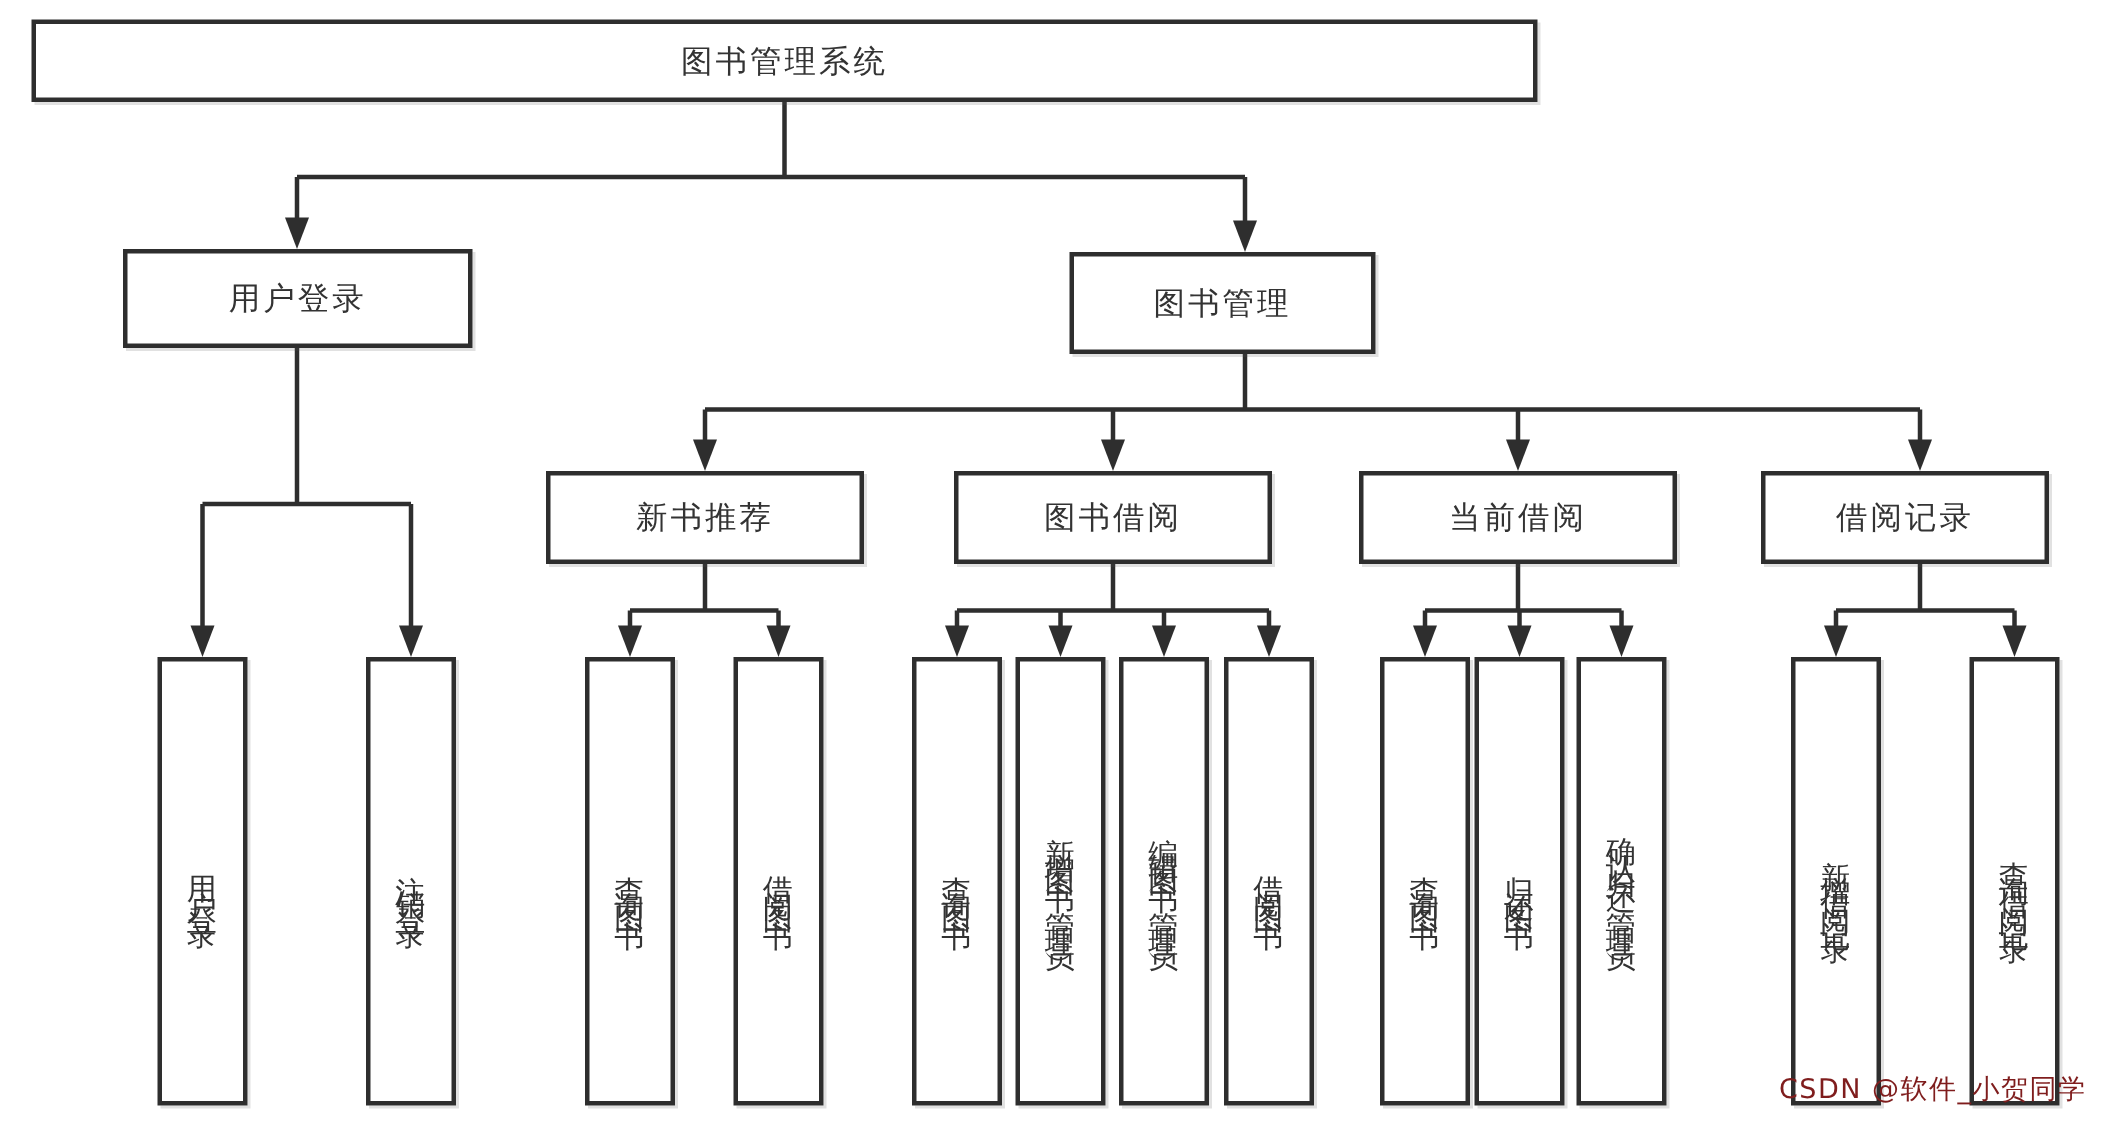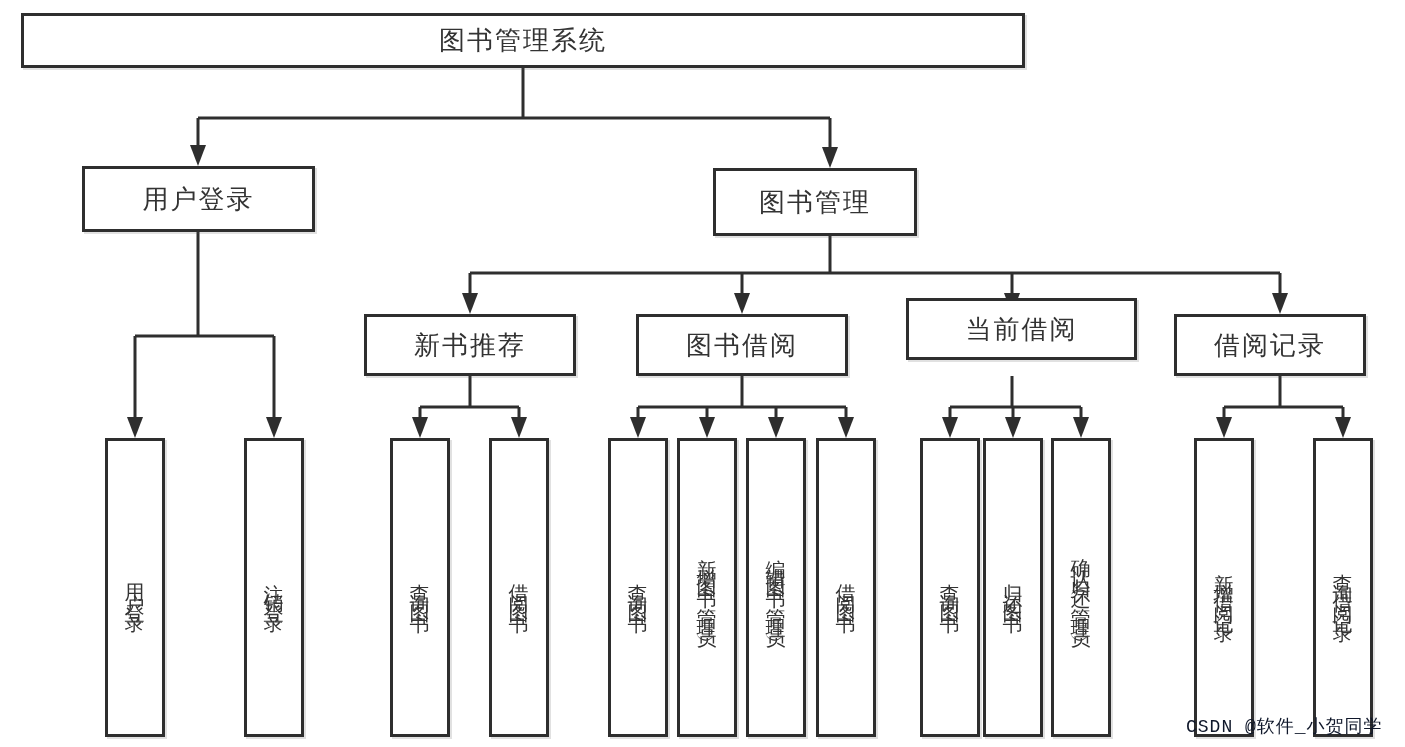--- a/index.html
+++ b/index.html
@@ -10,28 +10,28 @@
   .stage{position:absolute;inset:0;width:1405px;height:747px;}
   .wires{position:absolute;left:0;top:0;z-index:1;}
   .wires path{stroke:#2e2e2e;stroke-width:3;fill:none;}
   .wires polygon{fill:#2e2e2e;stroke:none;}
   .box{
     position:absolute;z-index:2;background:#ffffff;
     border:3px solid #2e2e2e;box-sizing:border-box;
     display:flex;align-items:center;justify-content:center;
     box-shadow:2px 2px 0 rgba(90,90,90,.18);
   }
-  .hlabel{font-size:26px;letter-spacing:2px;white-space:nowrap;}
+  .hlabel{font-size:21px;letter-spacing:2px;white-space:nowrap;}
   .leaf .vlabel{
     writing-mode:vertical-rl;text-orientation:mixed;
     font-size:20px;letter-spacing:10px;line-height:1;white-space:nowrap;
   }
   .watermark{
     position:absolute;z-index:3;left:1186px;top:714px;
-    font-size:18px;letter-spacing:1px;color:#0f172a;white-space:nowrap;font-family:Liberation Mono, monospace;
+    font-size:18px;letter-spacing:1px;color:#7f1d1d;white-space:nowrap;
   }
 </style>
 </head>
 <body>
 
 <div class="stage">
 
   <svg class="wires" width="1405" height="747" viewBox="0 0 1405 747">
 
     <g>
@@ -92,21 +92,21 @@
   <div class="box" style="left:713px;top:168px;width:204px;height:68px">
     <span class="hlabel">图书管理</span>
   </div>
 
   <div class="box" style="left:364px;top:314px;width:212px;height:62px">
     <span class="hlabel">新书推荐</span>
   </div>
   <div class="box" style="left:636px;top:314px;width:212px;height:62px">
     <span class="hlabel">图书借阅</span>
   </div>
-  <div class="box" style="left:906px;top:298px;width:231px;height:62px">
+  <div class="box" style="left:906px;top:314px;width:212px;height:62px">
     <span class="hlabel">当前借阅</span>
   </div>
   <div class="box" style="left:1174px;top:314px;width:192px;height:62px">
     <span class="hlabel">借阅记录</span>
   </div>
 
   <div class="box leaf" style="left:105px;top:438px;width:60px;height:299px">
     <span class="vlabel">用户登录</span>
   </div>
   <div class="box leaf" style="left:244px;top:438px;width:60px;height:299px">

